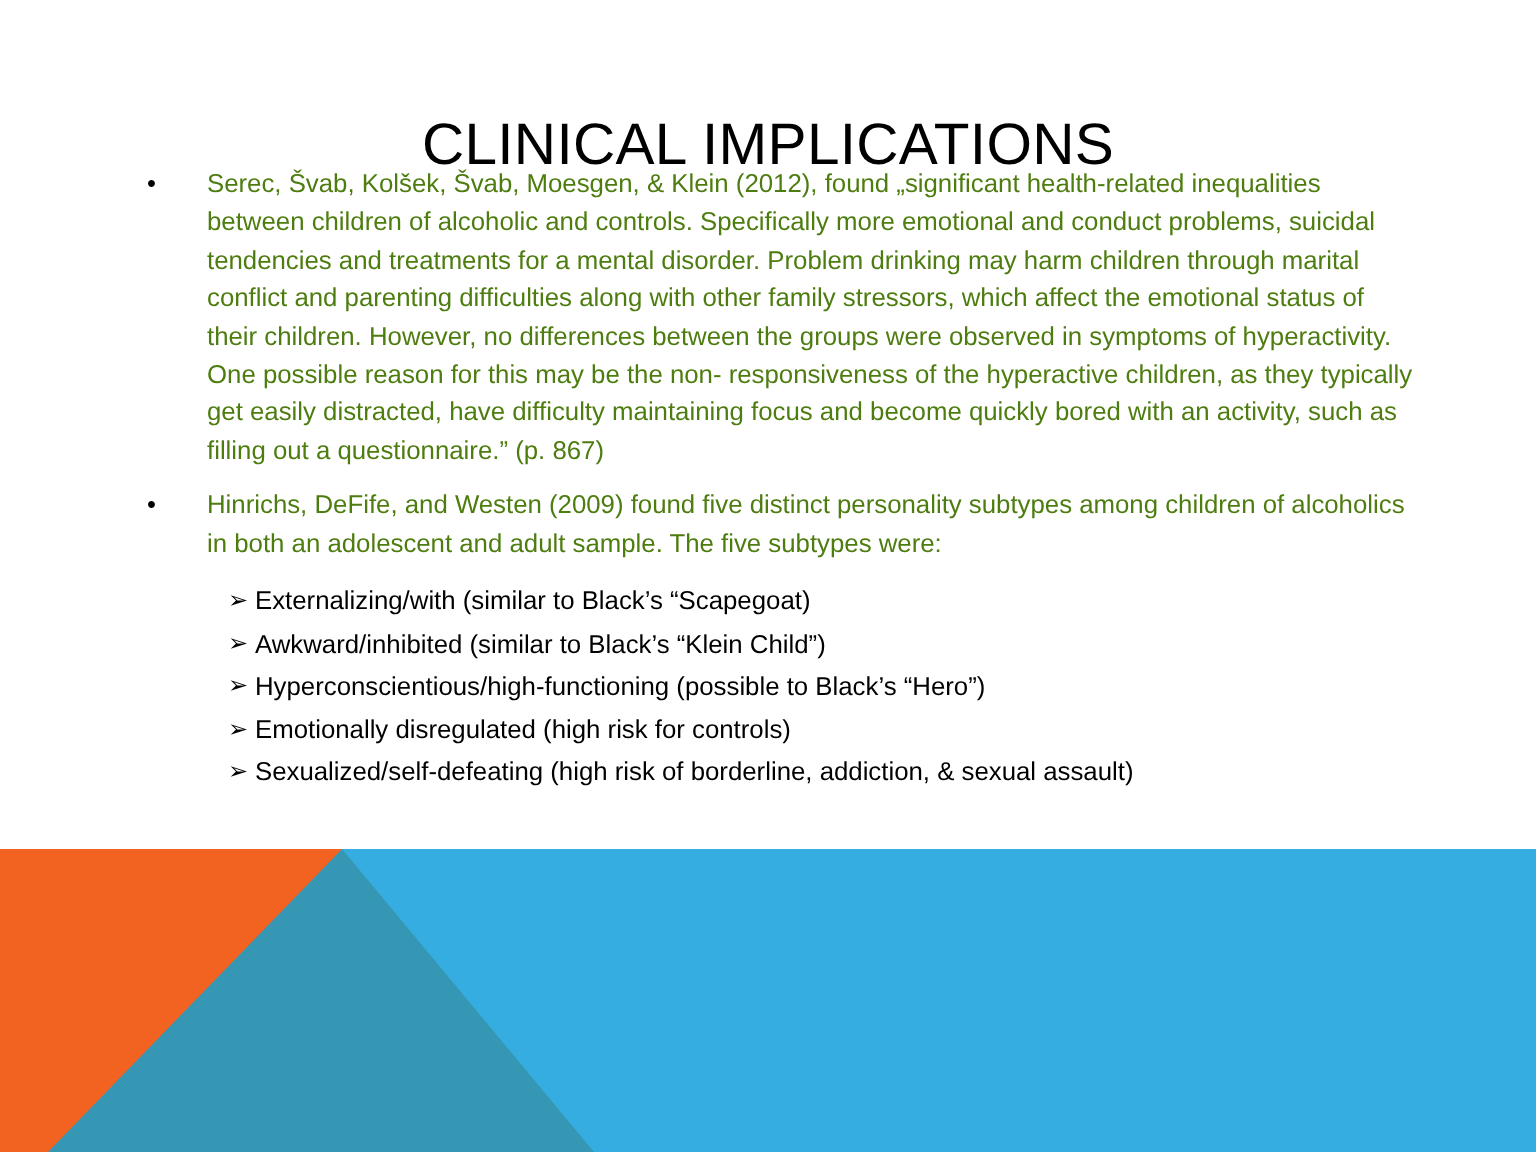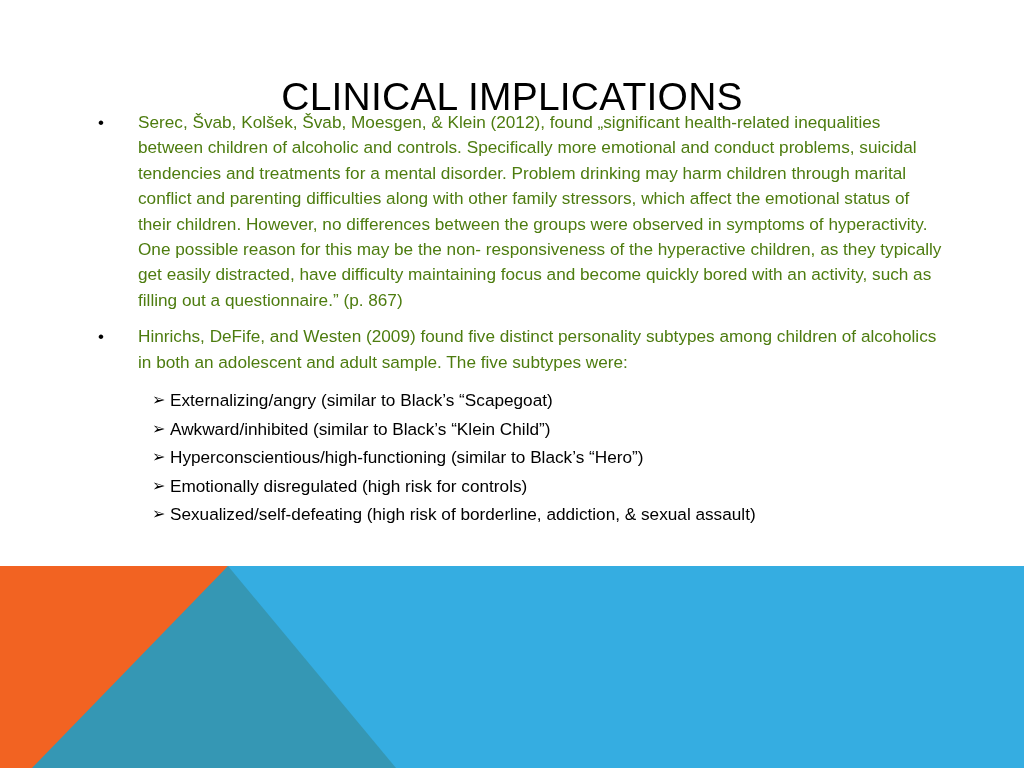--- a/index.html
+++ b/index.html
@@ -119,29 +119,29 @@
     </div>
 
     <div class="bullet-block">
       <span class="bullet-marker">•</span>
       <div class="bullet-text">Hinrichs, DeFife, and Westen (2009) found five distinct personality subtypes among children of alcoholics in both an adolescent and adult sample. The five subtypes were:</div>
     </div>
 
     <ul class="sub-list">
       <li class="sub-item">
         <span class="sub-marker">➢</span>
-        <span>Externalizing/angry (similar to Black’s “Scapegoat)</span>
+        <span>Externalizing/with (similar to Black’s “Scapegoat)</span>
       </li>
       <li class="sub-item">
         <span class="sub-marker">➢</span>
         <span>Awkward/inhibited (similar to Black’s “Klein Child”)</span>
       </li>
       <li class="sub-item">
         <span class="sub-marker">➢</span>
-        <span>Hyperconscientious/high-functioning (similar to Black’s “Hero”)</span>
+        <span>Hyperconscientious/high-functioning (possible to Black’s “Hero”)</span>
       </li>
       <li class="sub-item">
         <span class="sub-marker">➢</span>
         <span>Emotionally disregulated (high risk for controls)</span>
       </li>
       <li class="sub-item">
         <span class="sub-marker">➢</span>
         <span>Sexualized/self-defeating (high risk of borderline, addiction, &amp; sexual assault)</span>
       </li>
     </ul>

